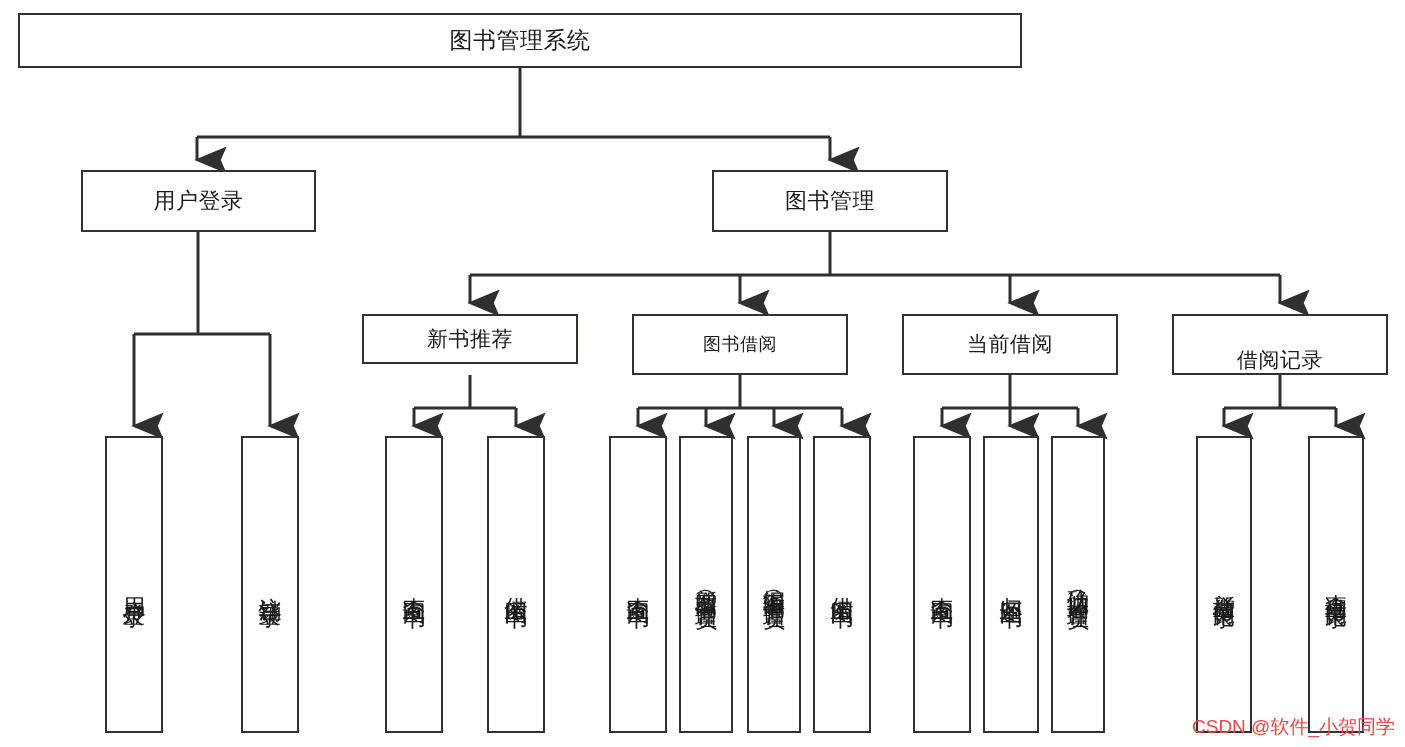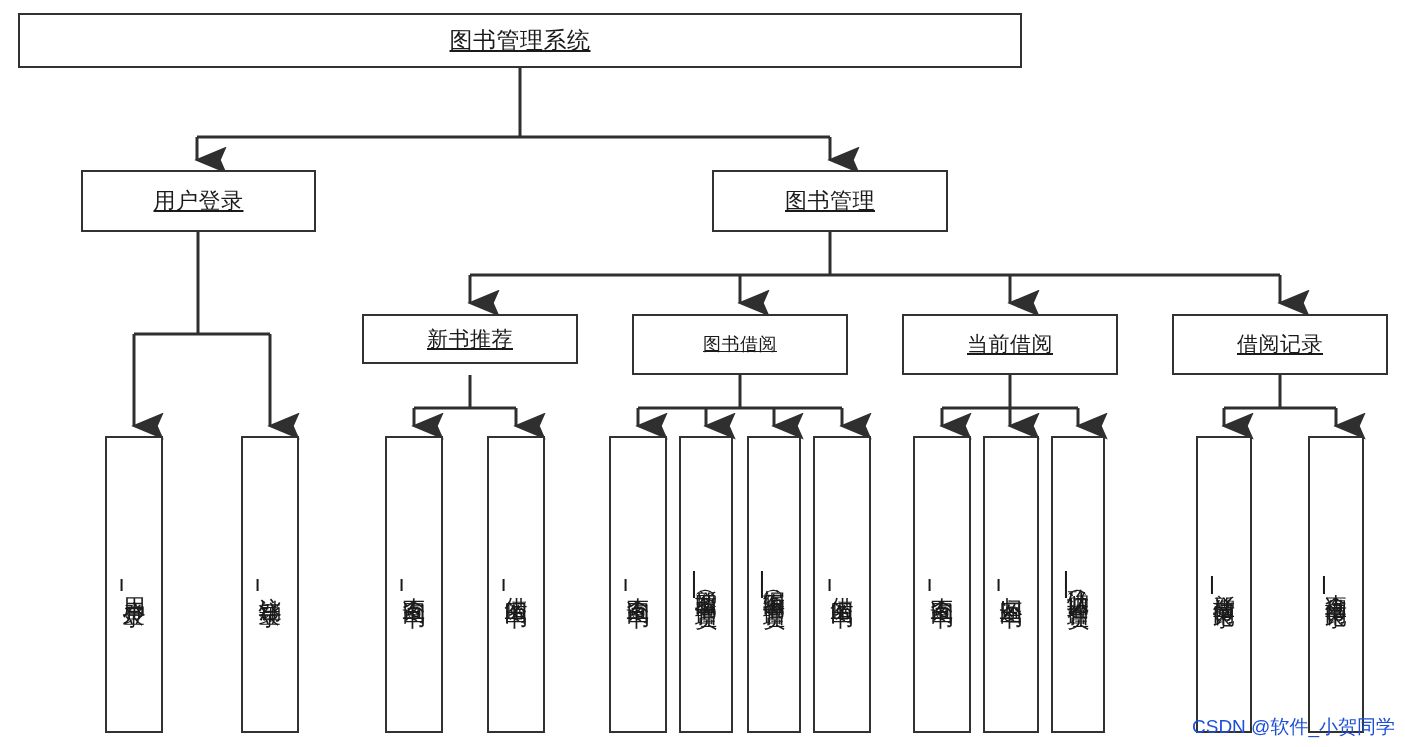--- a/index.html
+++ b/index.html
@@ -34,36 +34,35 @@
     align-items: center;
     justify-content: center;
     color: #1a1a1a;
   }
   .node-label {
     display: block;
     text-align: center;
     line-height: 1.18;
     letter-spacing: 0.5px;
     white-space: nowrap;
-    text-decoration: underline;
   }
   .node.horizontal .node-label {
     writing-mode: horizontal-tb;
   }
   .node.vertical .node-label {
     writing-mode: vertical-rl;
     text-orientation: upright;
     letter-spacing: 3px;
   }
   .node.root {
     border-width: 2px;
   }
   .watermark {
     position: absolute;
-    color: #1d4ed8;
+    color: #ef4444;
     font-size: 19px;
     white-space: nowrap;
     user-select: none;
   }
 </style>
 </head>
 <body>
 
 <div id="canvas">
 
@@ -134,21 +133,21 @@
   </div>
 
   <div class="node horizontal" style="left:632px; top:314px; width:216px; height:61px; font-size:18px;">
     <span class="node-label">图书借阅</span>
   </div>
 
   <div class="node horizontal" style="left:902px; top:314px; width:216px; height:61px; font-size:21px;">
     <span class="node-label">当前借阅</span>
   </div>
 
-  <div class="node horizontal" style="left:1172px; top:314px; width:216px; height:61px; font-size:21px;">
+  <div class="node horizontal" style="left:1172px; top:314px; width:216px; height:61px; font-size:21px;align-items:flex-end;">
     <span class="node-label">借阅记录</span>
   </div>
 
   <div class="node vertical" style="left:105px; top:436px; width:58px; height:297px; font-size:23px;">
     <span class="node-label">用户登录</span>
   </div>
   <div class="node vertical" style="left:241px; top:436px; width:58px; height:297px; font-size:23px;">
     <span class="node-label">注销登录</span>
   </div>
 

